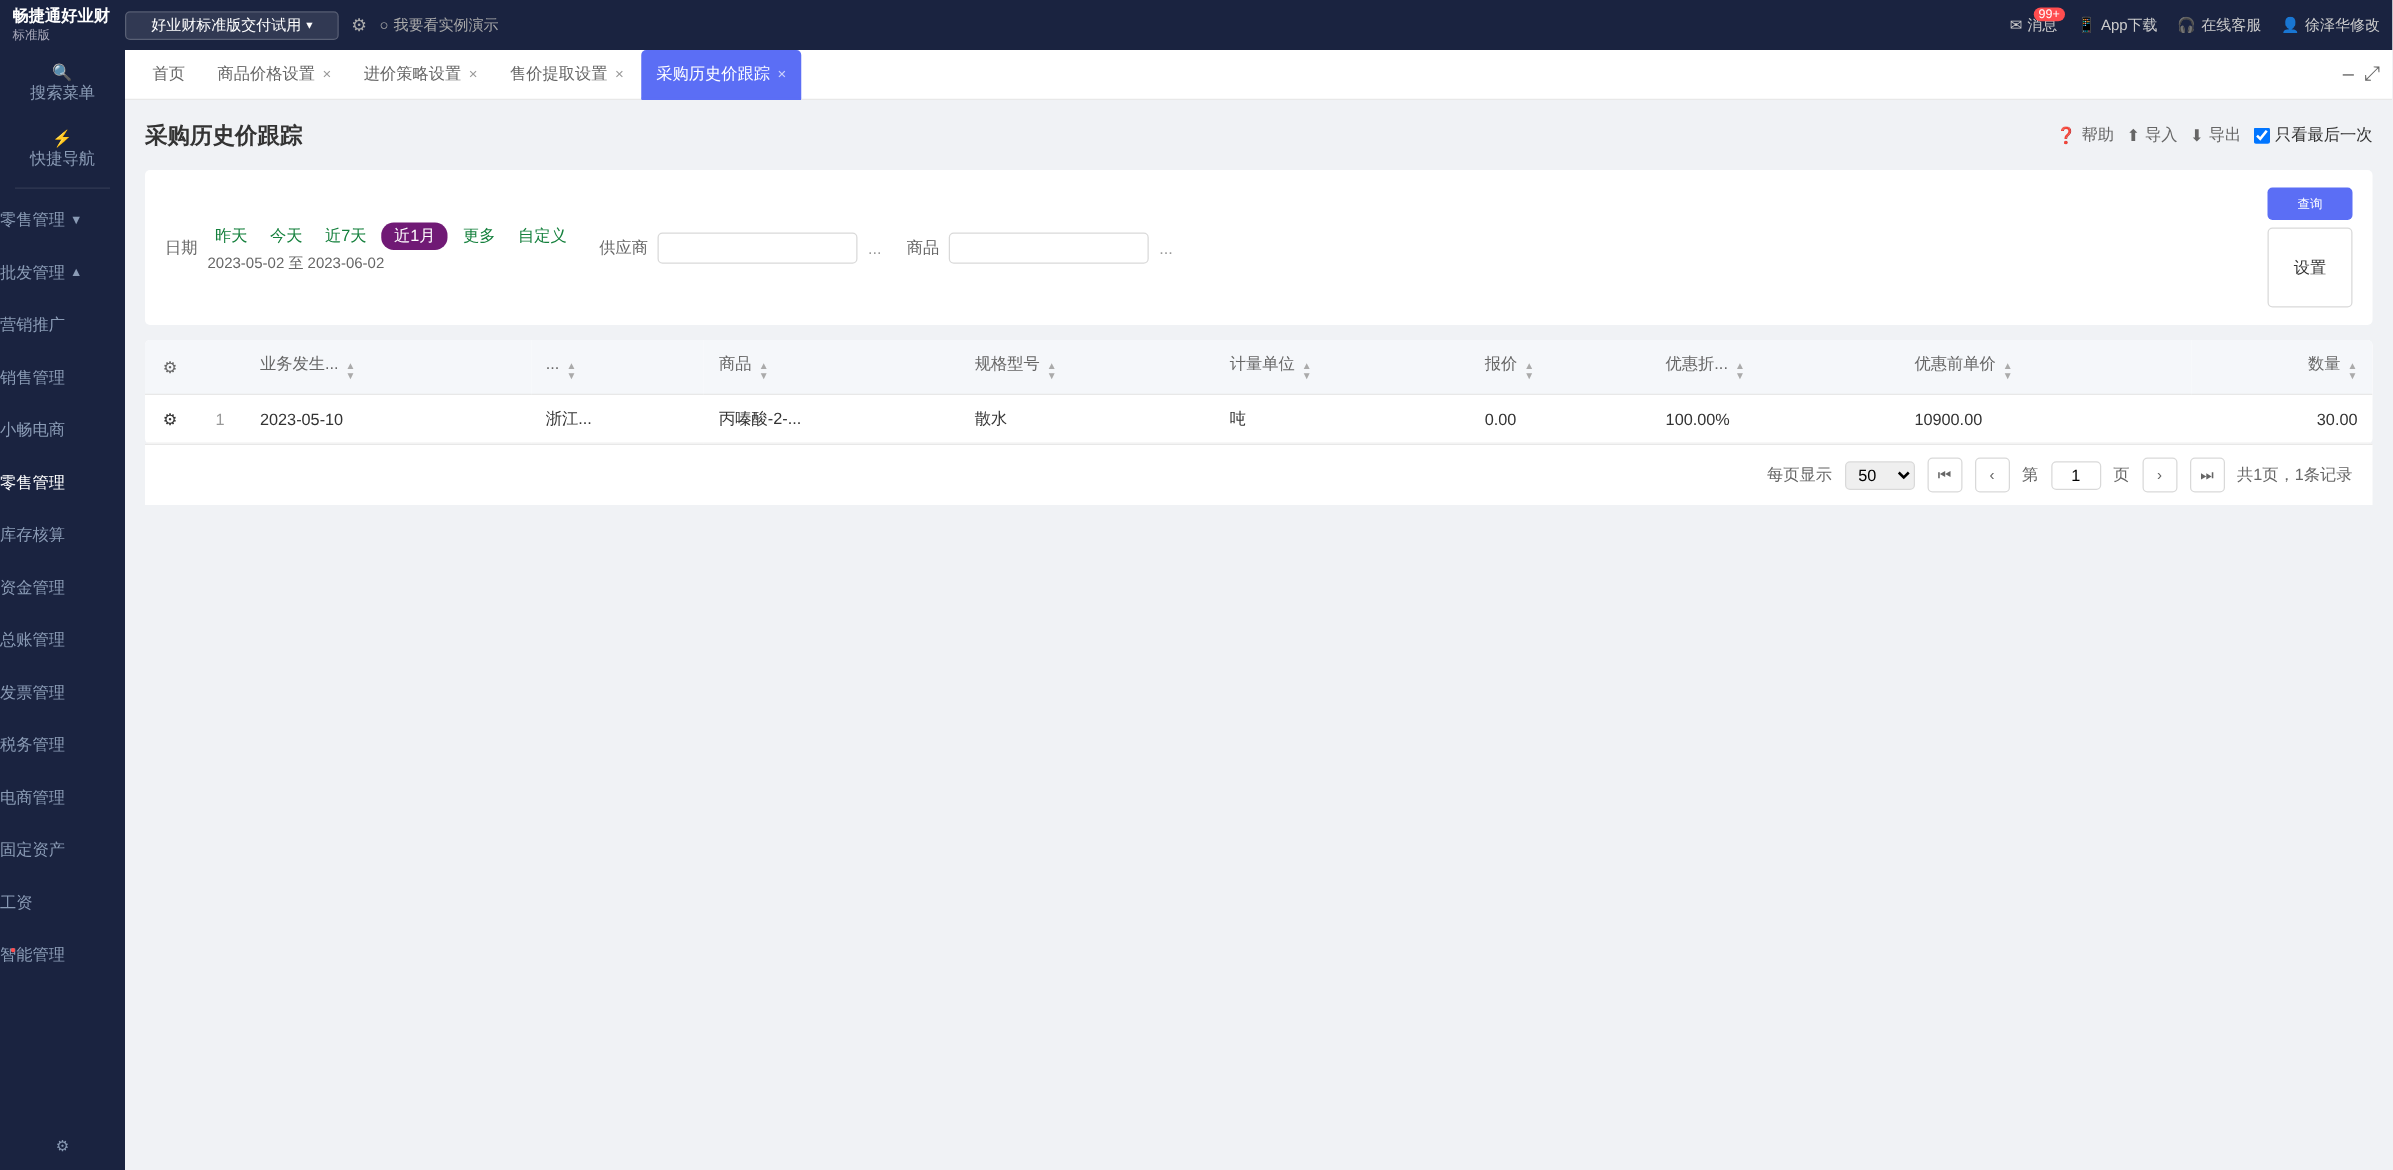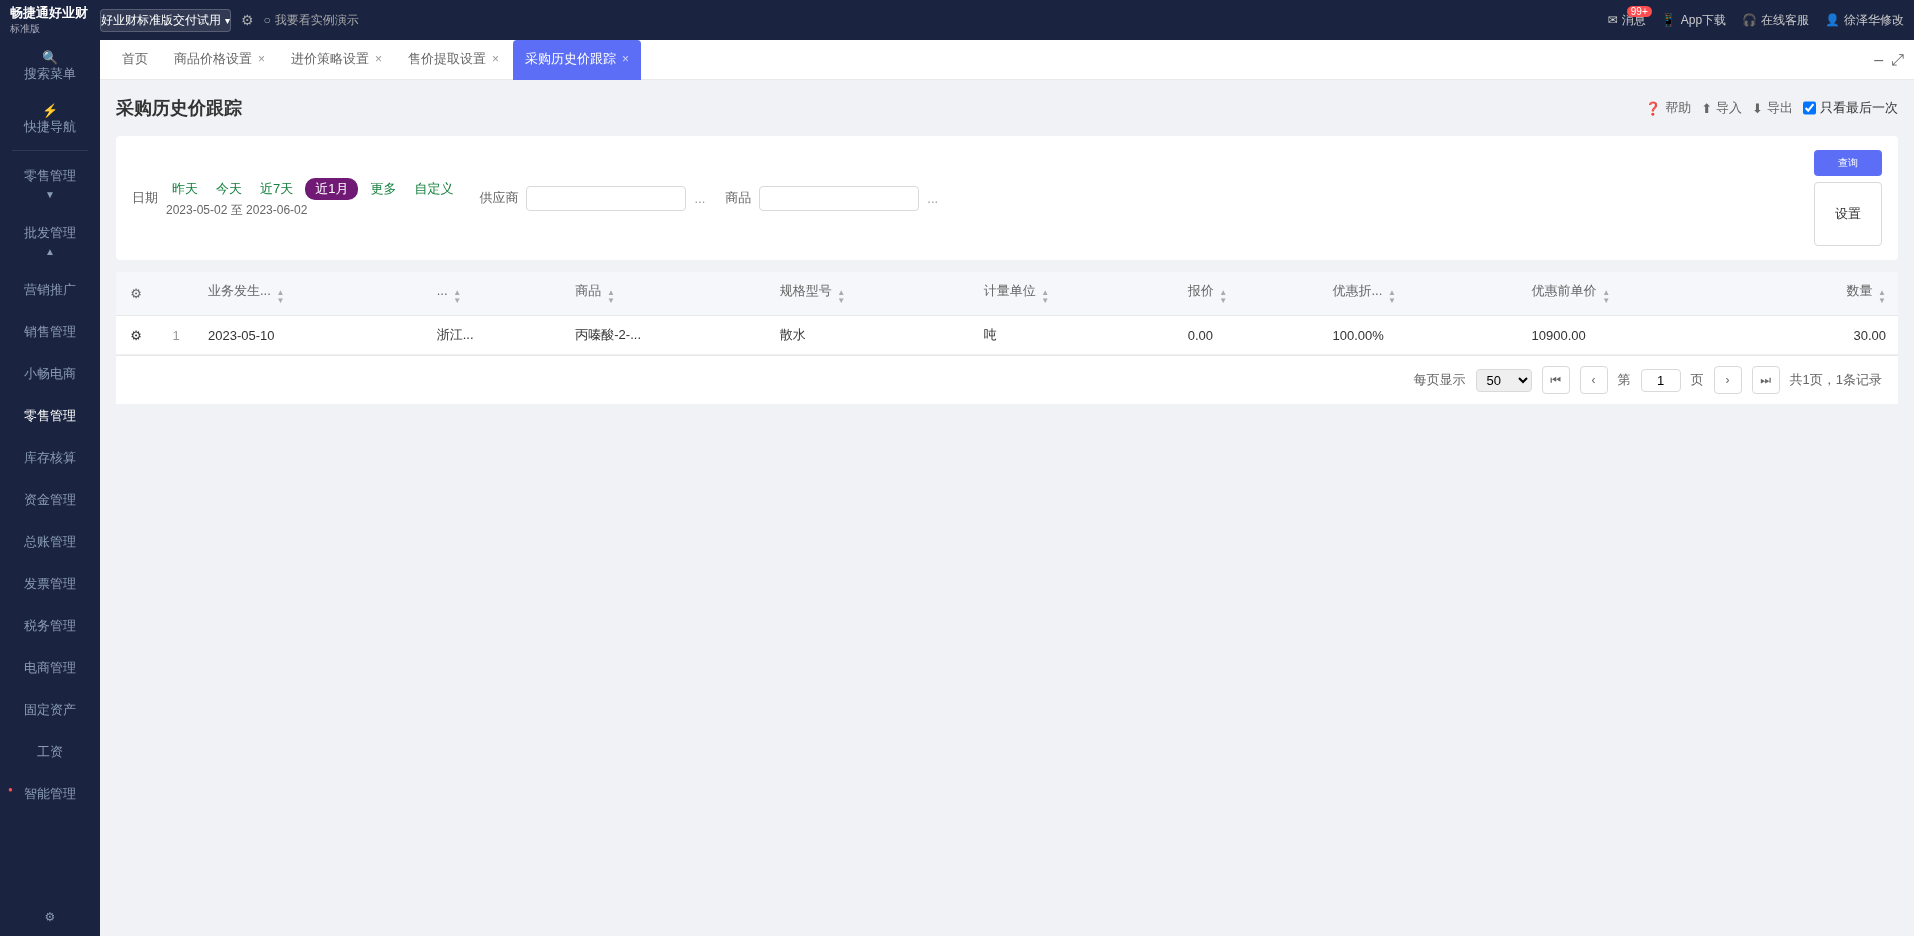--- a/index.html
+++ b/index.html
@@ -3,35 +3,35 @@
   <meta charset="utf-8">
   <style>
     * { box-sizing: border-box; margin: 0; padding: 0; }
     body { font-family: 'Microsoft YaHei', Arial, sans-serif; font-size: 13px; background: #f0f2f5; color: #333; display: flex; flex-direction: column; height: 936px; overflow: hidden; }
 
     
     .top-bar { height: 40px; background: #1a2340; display: flex; align-items: center; padding: 0 10px; gap: 10px; flex-shrink: 0; }
     .app-logo { color: #fff; font-size: 12px; line-height: 1.3; width: 80px; }
     .app-logo .main-title { font-size: 13px; font-weight: bold; }
     .app-logo .sub-title { font-size: 10px; color: #aab; }
-    .version-selector { background: rgba(255,255,255,0.1); border: 1px solid rgba(255,255,255,0.2); color: #fff; border-radius: 4px; padding: 2px 0; font-size: 12px; display: flex; align-items: center; gap: 4px; cursor: pointer; }
+    .version-selector { background: rgba(255,255,255,0.1); border: 1px solid rgba(255,255,255,0.2); color: #fff; border-radius: 4px; padding: 2px 20px; font-size: 12px; display: flex; align-items: center; gap: 4px; cursor: pointer; }
     .version-selector .chevron { font-size: 10px; }
     .gear-btn { color: #aaa; cursor: pointer; font-size: 14px; }
     .demo-btn { color: #aaa; font-size: 12px; cursor: pointer; display: flex; align-items: center; gap: 4px; }
     .top-right { margin-left: auto; display: flex; align-items: center; gap: 16px; }
     .top-right-item { color: #ccc; font-size: 12px; display: flex; align-items: center; gap: 4px; cursor: pointer; position: relative; }
     .badge { background: #ff4d4f; color: #fff; border-radius: 10px; padding: 0 4px; font-size: 10px; position: absolute; top: -6px; right: -6px; }
     .user-name { color: #ccc; font-size: 12px; cursor: pointer; }
 
     
     .main-layout { display: flex; flex: 1; overflow: hidden; }
 
     
     .sidebar { width: 100px; background: #1a2340; display: flex; flex-direction: column; flex-shrink: 0; overflow-y: auto; }
-    .sidebar-item { padding: 12px 0; text-align: center; color: #8a9bb5; font-size: 13px; cursor: pointer; display: flex; flex-direction: column; align-items: center; gap: 4px; }
+    .sidebar-item { padding: 12px 0; text-align: center; color: #8a9bb5; font-size: 13px; cursor: pointer; display: flex; flex-direction: row; align-items: center; gap: 4px; }
     .sidebar-item.active { color: #fff; }
     .sidebar-item .arrow { font-size: 10px; }
     .sidebar-search { padding: 10px 0; text-align: center; color: #8a9bb5; font-size: 13px; cursor: pointer; }
     .sidebar-nav { padding: 10px 0; text-align: center; color: #8a9bb5; font-size: 13px; cursor: pointer; }
     .sidebar-bottom { margin-top: auto; padding: 12px 0; text-align: center; color: #8a9bb5; font-size: 12px; cursor: pointer; }
     .sidebar-divider { height: 1px; background: rgba(255,255,255,0.1); margin: 4px 12px; }
 
     
     .content-area { flex: 1; display: flex; flex-direction: column; overflow: hidden; background: #f0f2f5; }
 
@@ -45,21 +45,21 @@
     .tab-bar-actions button { background: none; border: none; cursor: pointer; color: #666; font-size: 16px; }
 
     
     .page-content { flex: 1; overflow-y: auto; padding: 16px; }
 
     
     .page-header { display: flex; align-items: center; justify-content: space-between; margin-bottom: 16px; }
     .page-title { font-size: 18px; font-weight: bold; color: #333; }
     .page-actions { display: flex; align-items: center; gap: 10px; }
     .action-btn { display: flex; align-items: center; gap: 4px; font-size: 13px; color: #666; cursor: pointer; }
-    .only-last-checkbox { display: flex; gap: 4px; font-size: 13px; color: #333; }
+    .only-last-checkbox { display: flex; align-items: center; gap: 4px; font-size: 13px; color: #333; }
 
     
     .filter-bar { background: #fff; border-radius: 4px; padding: 14px 16px; margin-bottom: 12px; }
     .filter-row { display: flex; align-items: center; gap: 20px; flex-wrap: wrap; }
     .filter-item { display: flex; align-items: center; gap: 8px; }
     .filter-label { color: #666; font-size: 13px; white-space: nowrap; }
     .date-options { display: flex; gap: 6px; align-items: center; }
     .date-opt { font-size: 13px; color: #15803d; cursor: pointer; padding: 2px 6px; border-radius: 10px; }
     .date-range { color: #666; font-size: 12px; margin-top: 2px; }
     .filter-input { border: 1px solid #d9d9d9; border-radius: 4px; padding: 4px 8px; font-size: 13px; width: 200px; color: #333; }

